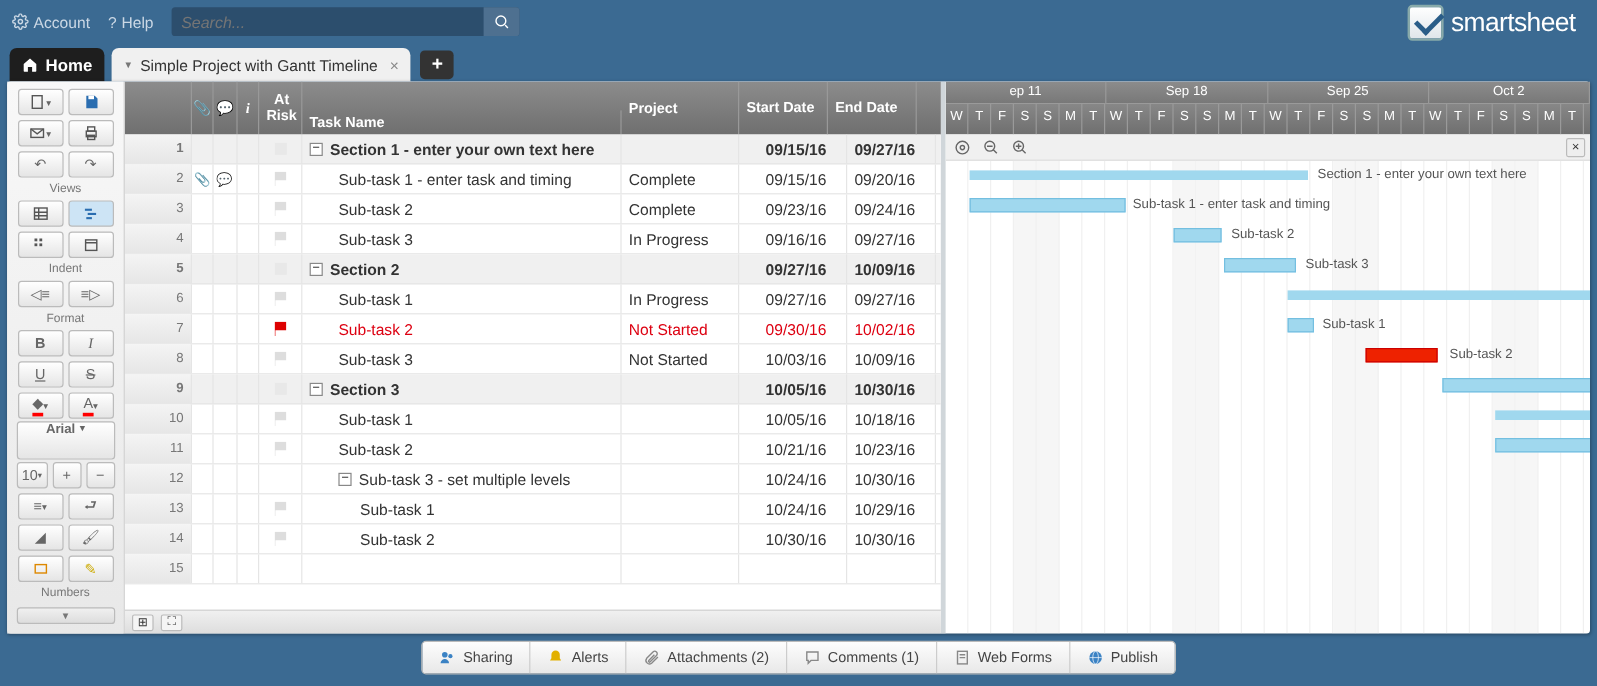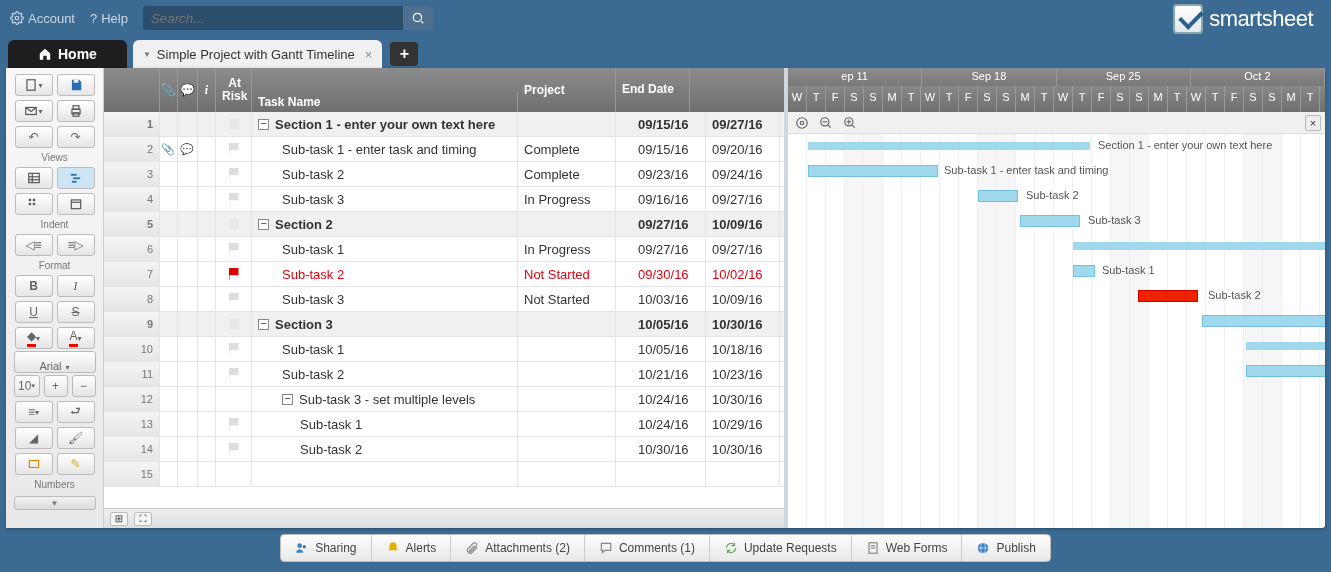--- a/index.html
+++ b/index.html
@@ -11,37 +11,37 @@
 .top-link svg, .top-link .qm { margin-right:4px; }
 .search-wrap { display:flex; align-items:center; background:#2c4e6d; border-radius:3px; height:24px; }
 .search-input { background:transparent; border:none; color:#cbd8e5; padding:0 8px; width:260px; height:24px; font-style:italic; outline:none; }
 .search-btn { width:30px; height:24px; background:#4e7090; border:none; border-radius:0 3px 3px 0; display:flex; align-items:center; justify-content:center; cursor:pointer; }
 .logo { position:absolute; right:18px; top:4px; display:flex; align-items:center; color:#fff; font-size:22px; letter-spacing:-0.5px; }
 .logo-check { width:30px; height:30px; border:2px solid #8aa; border-radius:4px; margin-right:6px; display:flex; align-items:center; justify-content:center; position:relative; background:linear-gradient(#fff,#e0e6ea); }
 .logo-check::after { content:''; position:absolute; width:18px; height:10px; border-left:4px solid #2a5d88; border-bottom:4px solid #2a5d88; transform:rotate(-45deg); top:4px; left:5px; }
 
 
 .tabbar { height:32px; display:flex; align-items:flex-end; padding-left:8px; gap:6px; }
-.home-tab { background:#1e1e1e; color:#fff; height:28px; border-radius:6px 6px 0 0; display:flex; align-items:center; padding:0 30px; font-weight:bold; font-size:14px; cursor:pointer; }
+.home-tab { background:#1e1e1e; color:#fff; height:28px; border-radius:6px 6px 0 0; display:flex; align-items:center; padding:0 10px; font-weight:bold; font-size:14px; cursor:pointer; }
 .home-tab svg { margin-right:6px; }
 .sheet-tab { background:#f0f0f0; height:28px; border-radius:6px 6px 0 0; display:flex; align-items:center; padding:0 10px; color:#333; cursor:pointer; font-size:13px; }
 .sheet-tab .tri { margin-right:6px; font-size:8px; color:#777; }
 .sheet-tab .close { margin-left:10px; color:#888; cursor:pointer; }
 .plus-tab { background:#333; color:#fff; width:28px; height:24px; border-radius:4px; display:flex; align-items:center; justify-content:center; font-size:16px; font-weight:bold; cursor:pointer; margin-left:2px; margin-bottom:2px; }
 
 
 .workspace { background:#fff; margin:0 6px; border-radius:3px; height:460px; display:flex; box-shadow:0 1px 3px rgba(0,0,0,0.3); position:relative; }
 
 
 .ltb { width:98px; background:linear-gradient(#f8f8f8,#e8e8e8); border-right:1px solid #ccc; display:flex; flex-direction:column; align-items:center; padding-top:4px; font-size:10px; color:#666; }
 .ltb-row { display:flex; gap:4px; margin:2px 0; }
 .ltb-btn { width:38px; height:22px; background:linear-gradient(#fff,#e5e5e5); border:1px solid #bbb; border-radius:3px; display:flex; align-items:center; justify-content:center; cursor:pointer; font-size:12px; }
 .ltb-btn svg { width:14px; height:14px; }
 .ltb-lbl { margin:2px 0; font-size:10px; color:#777; }
-.ltb-dd { width:82px; height:22px; background:linear-gradient(#fff,#e5e5e5); border:1px solid #bbb; border-radius:3px; display:flex; align-items:flex-end; justify-content:center; gap:4px; font-size:11px; cursor:pointer; }
+.ltb-dd { width:82px; height:32px; background:linear-gradient(#fff,#e5e5e5); border:1px solid #bbb; border-radius:3px; display:flex; align-items:flex-start; justify-content:center; gap:4px; font-size:11px; cursor:pointer;font-weight:bold; }
 .ltb-chev { width:82px; height:14px; background:linear-gradient(#f0f0f0,#ddd); border:1px solid #bbb; border-radius:3px; margin-top:4px; display:flex; align-items:center; justify-content:center; cursor:pointer; }
 
 
 .main { flex:1; display:flex; overflow:hidden; }
 .grid-area { width:684px; display:flex; flex-direction:column; border-right:4px solid #d0d6da; position:relative; }
 .gantt-area { flex:1; display:flex; flex-direction:column; overflow:hidden; }
 
 
 .ghdr { height:44px; background:linear-gradient(#8c8c8c,#6f6f6f); display:flex; color:#fff; font-size:12px; }
 .ghdr > div { border-right:1px solid #999; display:flex; align-items:center; padding:0 6px; font-weight:bold; }
@@ -300,20 +300,21 @@
 
     <div class="grid-area">
       <div class="ghdr">
         <div class="col-num"></div>
         <div class="col-clip">📎</div>
         <div class="col-cmt">💬</div>
         <div class="col-info">i</div>
         <div class="col-risk">At Risk</div>
         <div class="col-task">Task Name</div>
         <div class="col-status">Project</div>
+        <div class="col-start">Start Date</div>
         <div class="col-end">End Date</div>
       </div>
       <div class="grid-body" id="grid-body">
           <div class="grow section">
             <div class="cell-num">1</div>
             <div class="cell-clip"></div>
             <div class="cell-cmt"></div>
             <div class="cell-info"></div>
             <div class="cell-risk">
               <div style="width:10px;height:10px;background:#e8e8e8"></div>
@@ -674,27 +675,20 @@
         </svg>
         <span>Attachments  (2)</span>
       </div>
     <div class="bb-btn">
         <svg class="bb-ico" viewBox="0 0 24 24" fill="none" stroke="#888" stroke-width="2">
           <path d="M4 4h16v12H10l-4 4v-4H4z"></path>
         </svg>
         <span>Comments  (1)</span>
       </div>
     <div class="bb-btn">
-        <svg class="bb-ico" viewBox="0 0 24 24" fill="none" stroke="#6a6" stroke-width="2">
-          <path d="M4 12a8 8 0 0 1 14-5M20 12a8 8 0 0 1-14 5"></path>
-          <path d="M18 3v5h-5M6 21v-5h5"></path>
-        </svg>
-        <span>Update Requests</span>
-      </div>
-    <div class="bb-btn">
         <svg class="bb-ico" viewBox="0 0 24 24" fill="none" stroke="#888" stroke-width="2">
           <rect x="5" y="3" width="14" height="18"></rect>
           <line x1="8" y1="8" x2="16" y2="8"></line>
           <line x1="8" y1="12" x2="16" y2="12"></line>
         </svg>
         <span>Web Forms</span>
       </div>
     <div class="bb-btn">
         <svg class="bb-ico" viewBox="0 0 24 24" fill="#3b82c4">
           <circle cx="12" cy="12" r="9" fill="#3b82c4"></circle>

